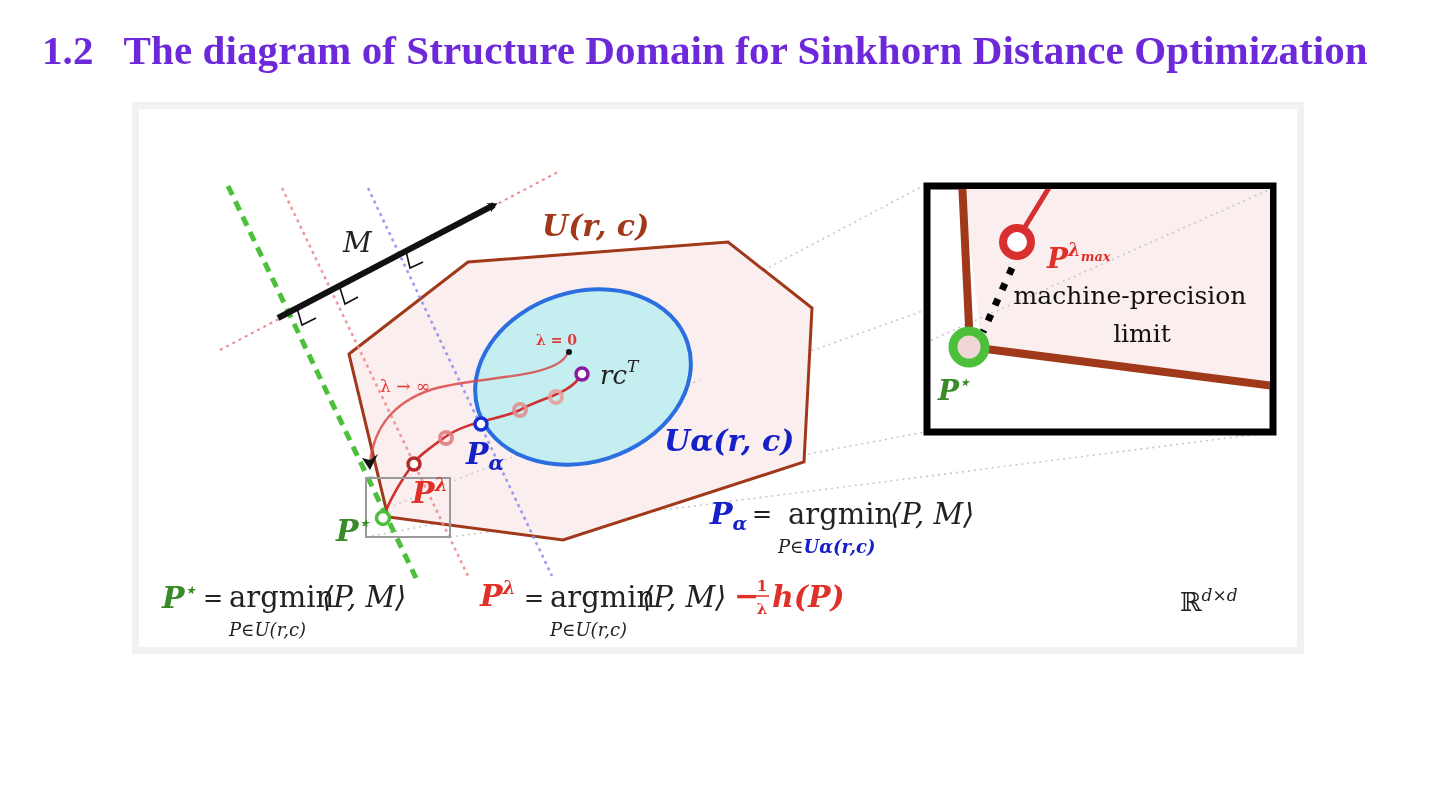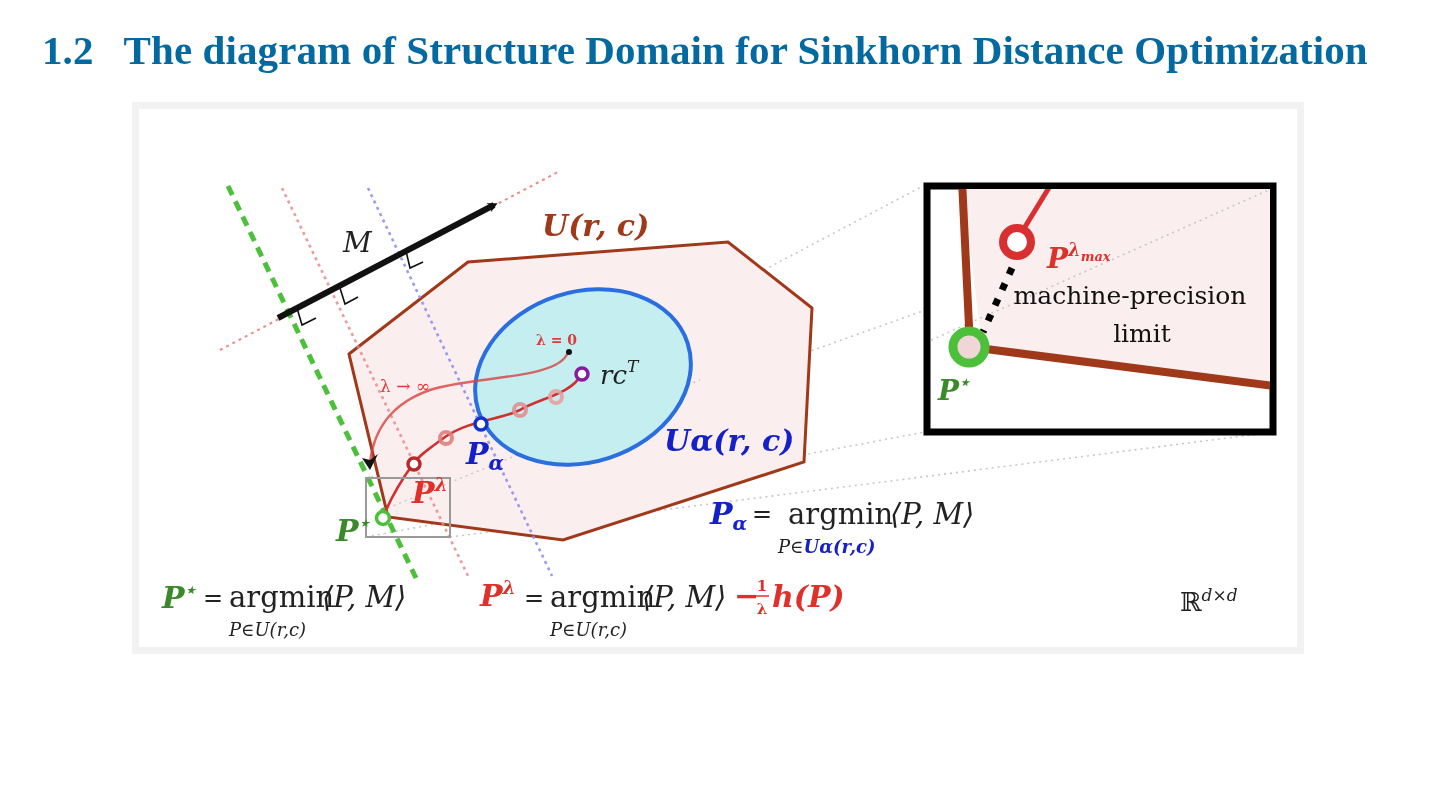--- a/index.html
+++ b/index.html
@@ -1,20 +1,20 @@
 <!DOCTYPE html>
 <html><head>
 <meta charset="utf-8">
 <style>
   html, body { margin: 0; padding: 0; background: #ffffff; }
   body { width: 1440px; height: 810px; position: relative; overflow: hidden; font-family: "DejaVu Serif", serif; }
   .heading {
     position: absolute; left: 42px; top: 26px;
     font-family: "Liberation Serif", serif; font-weight: bold;
-    font-size: 41px; color: #0369a1; white-space: nowrap; letter-spacing: 0.1px;
+    font-size: 41px; color: #6d28d9; white-space: nowrap; letter-spacing: 0.1px;
   }
   .heading .num { margin-right: 30px; }
   .frame {
     position: absolute; left: 132px; top: 102px; width: 1172px; height: 552px;
     background: #f2f2f2;
   }
   .frame-inner {
     position: absolute; left: 7px; top: 7px; right: 7px; bottom: 7px; background: #fff;
   }
   svg.diag { position: absolute; left: 0; top: 0; }

